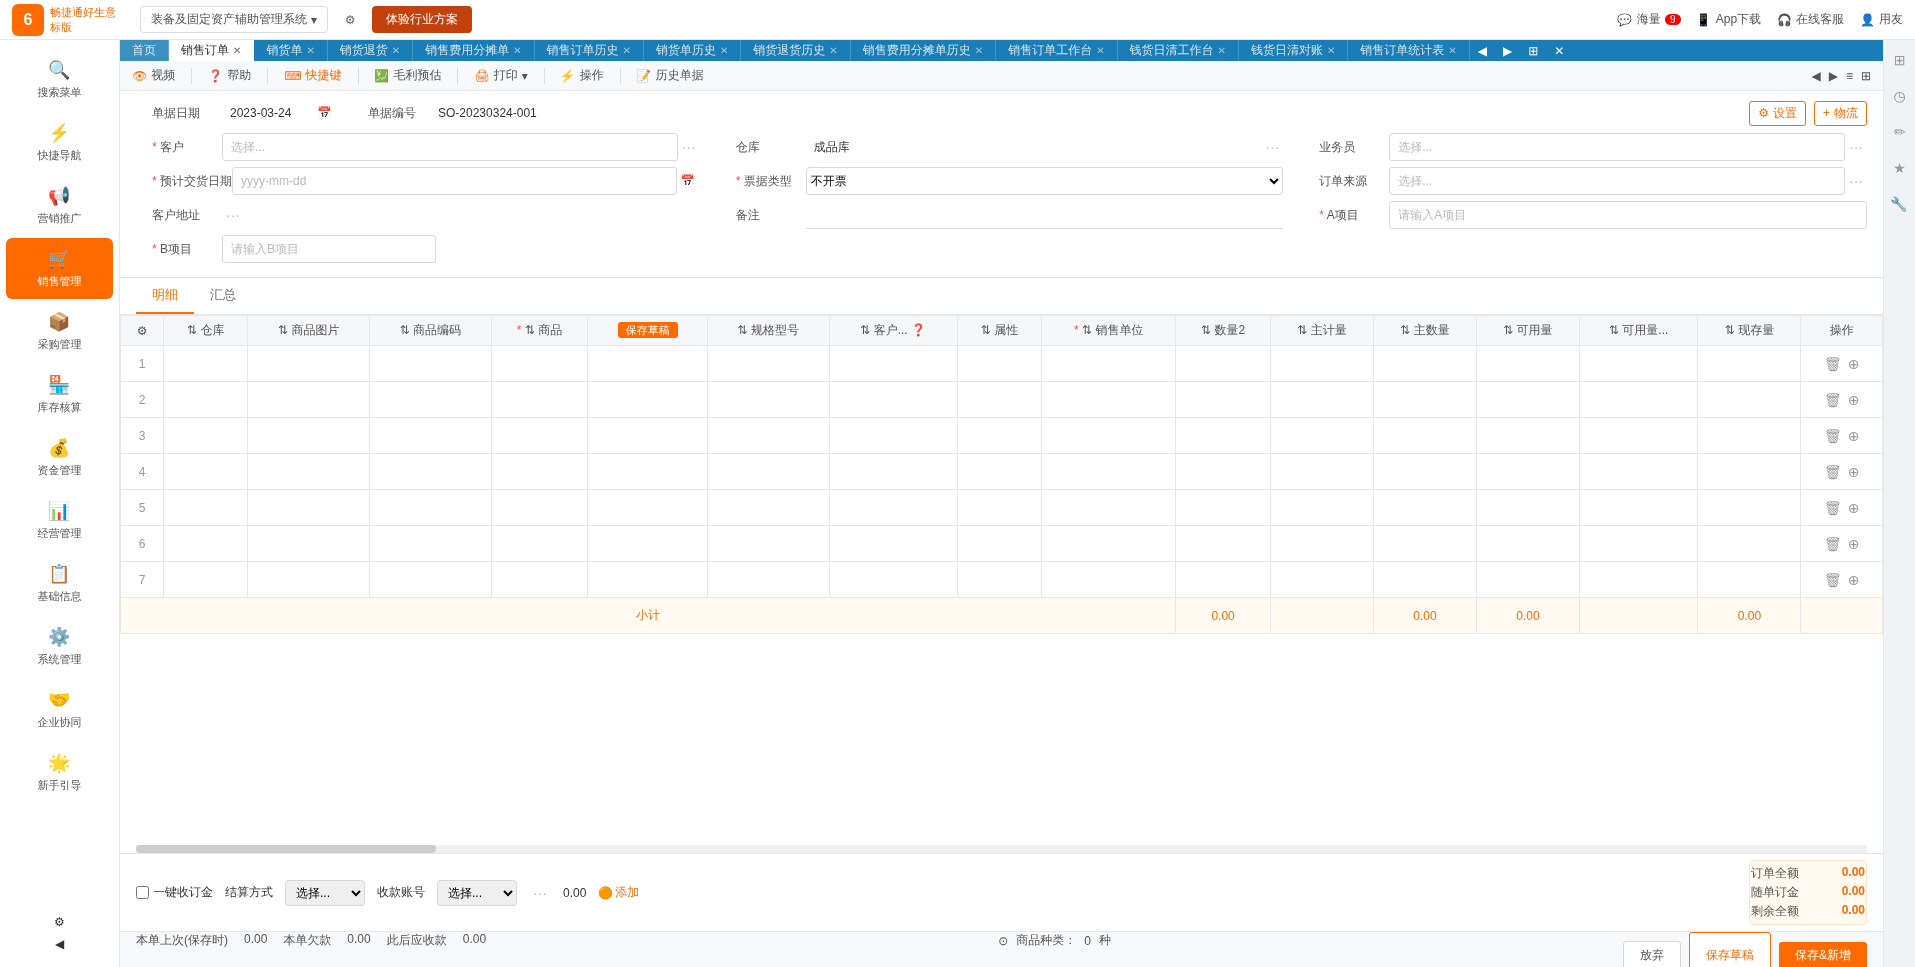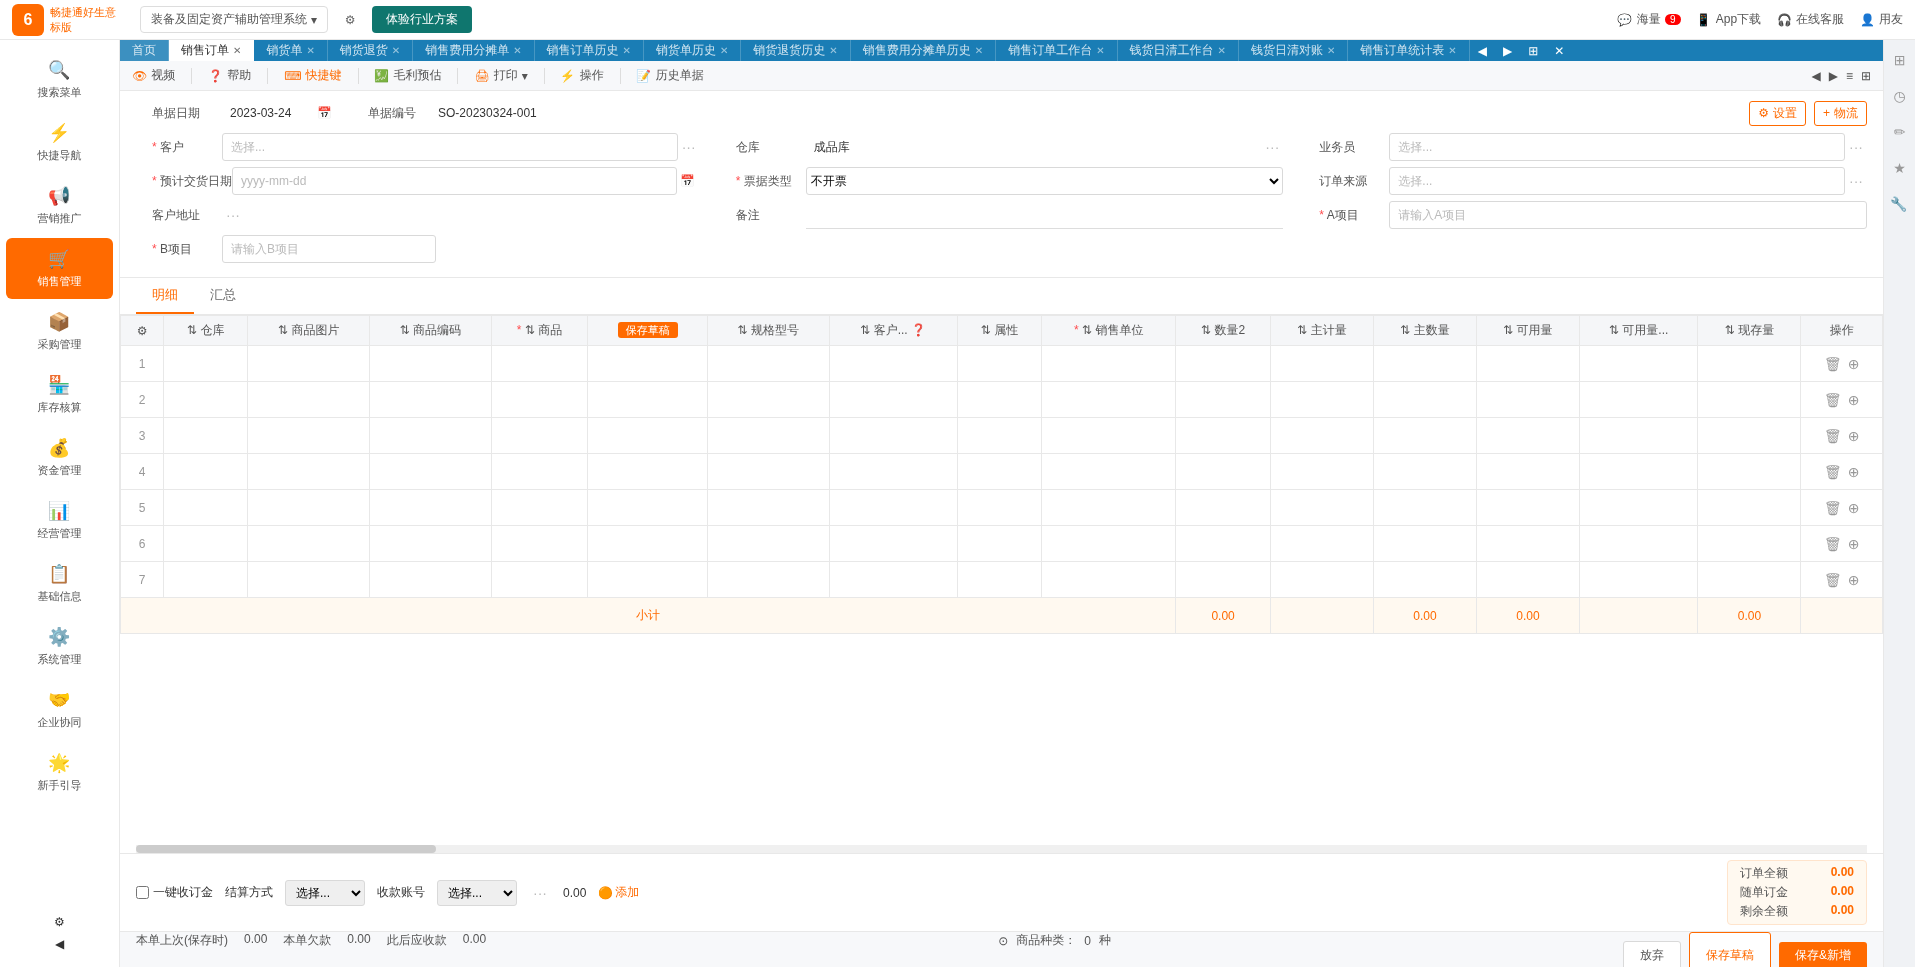--- a/index.html
+++ b/index.html
@@ -6,21 +6,21 @@
     body { font-family: 'Microsoft YaHei', Arial, sans-serif; font-size: 12px; background: #f0f2f5; color: #333; overflow: hidden; height: 967px; }
     
     
     .top-bar { height: 40px; background: #fff; display: flex; align-items: center; padding: 0 12px; border-bottom: 1px solid #e8e8e8; justify-content: space-between; }
     .top-bar-left { display: flex; align-items: center; gap: 8px; }
     .logo-area { display: flex; align-items: center; gap: 6px; width: 120px; }
     .logo-icon { width: 32px; height: 32px; background: #ff6a00; border-radius: 6px; display: flex; align-items: center; justify-content: center; color: white; font-size: 16px; font-weight: bold; }
     .logo-text { font-size: 11px; color: #ff6a00; line-height: 1.3; }
     .system-selector { display: flex; align-items: center; gap: 4px; padding: 4px 10px; border: 1px solid #ddd; border-radius: 4px; cursor: pointer; font-size: 12px; color: #555; }
     .settings-icon-btn { width: 28px; height: 28px; display: flex; align-items: center; justify-content: center; cursor: pointer; color: #666; }
-    .solution-btn { background: #0f766e; color: white; border: none; padding: 5px 14px; border-radius: 4px; cursor: pointer; font-size: 12px; }
+    .solution-btn { background: #c2410c; color: white; border: none; padding: 5px 14px; border-radius: 4px; cursor: pointer; font-size: 12px; }
     .top-bar-right { display: flex; align-items: center; gap: 16px; font-size: 12px; color: #555; }
     .top-right-item { display: flex; align-items: center; gap: 4px; cursor: pointer; }
     .badge { background: #f00; color: white; border-radius: 8px; padding: 0 4px; font-size: 10px; min-width: 16px; text-align: center; }
 
     
     .main-layout { display: flex; height: calc(967px - 40px); }
     
     
     .sidebar { width: 120px; background: #fff; border-right: 1px solid #e8e8e8; display: flex; flex-direction: column; padding: 8px 0; }
     .sidebar-item { display: flex; flex-direction: column; align-items: center; padding: 10px 4px; cursor: pointer; color: #555; font-size: 11px; gap: 4px; border-radius: 4px; margin: 1px 6px; }
@@ -96,21 +96,21 @@
     .footer-amount { color: #333; }
 
     
     .bottom-bar { height: 36px; background: #f7f8fa; border-top: 1px solid #e8e8e8; display: flex; align-items: flex-start; padding: 0 16px; justify-content: space-between; font-size: 12px; color: #555; }
     .bottom-left { display: flex; gap: 16px; }
     .bottom-center { display: flex; align-items: center; gap: 8px; }
     .bottom-right { display: flex; align-items: center; gap: 8px; }
     .btn-discard { border: 1px solid #d9d9d9; background: #fff; padding: 5px 16px; border-radius: 3px; cursor: pointer; font-size: 12px; color: #555; }
     .btn-save-draft { border: 1px solid #ff6a00; background: #fff; color: #ff6a00; padding: 14px 16px; border-radius: 3px; cursor: pointer; font-size: 12px; }
     .btn-save-new { background: #ff6a00; color: white; padding: 5px 16px; border-radius: 3px; cursor: pointer; font-size: 12px; border: none; }
-    .order-summary { display: flex; flex-direction: column; align-items: flex-end; font-size: 12px; gap: 2px; background: #fff9f0; padding: 4px 12px; border-radius: 4px; border: 1px solid #ffe4cc; }
+    .order-summary { display: flex; flex-direction: column; align-items: flex-end; font-size: 12px; gap: 2px; background: #fff9f0; padding: 4px 1px; border-radius: 4px; border: 1px solid #ffe4cc; }
     .order-summary-row { display: flex; justify-content: space-between; gap: 16px; }
     .summary-label { color: #555; }
     .summary-value { color: #ff6a00; font-weight: bold; min-width: 50px; text-align: right; }
 
     
     .right-panel { width: 32px; background: #f0f2f5; border-left: 1px solid #e8e8e8; display: flex; flex-direction: column; align-items: center; padding: 8px 0; gap: 12px; }
     .right-panel-icon { width: 24px; height: 24px; display: flex; align-items: center; justify-content: center; cursor: pointer; color: #999; font-size: 14px; }
   </style>
 </head>
 <body>

